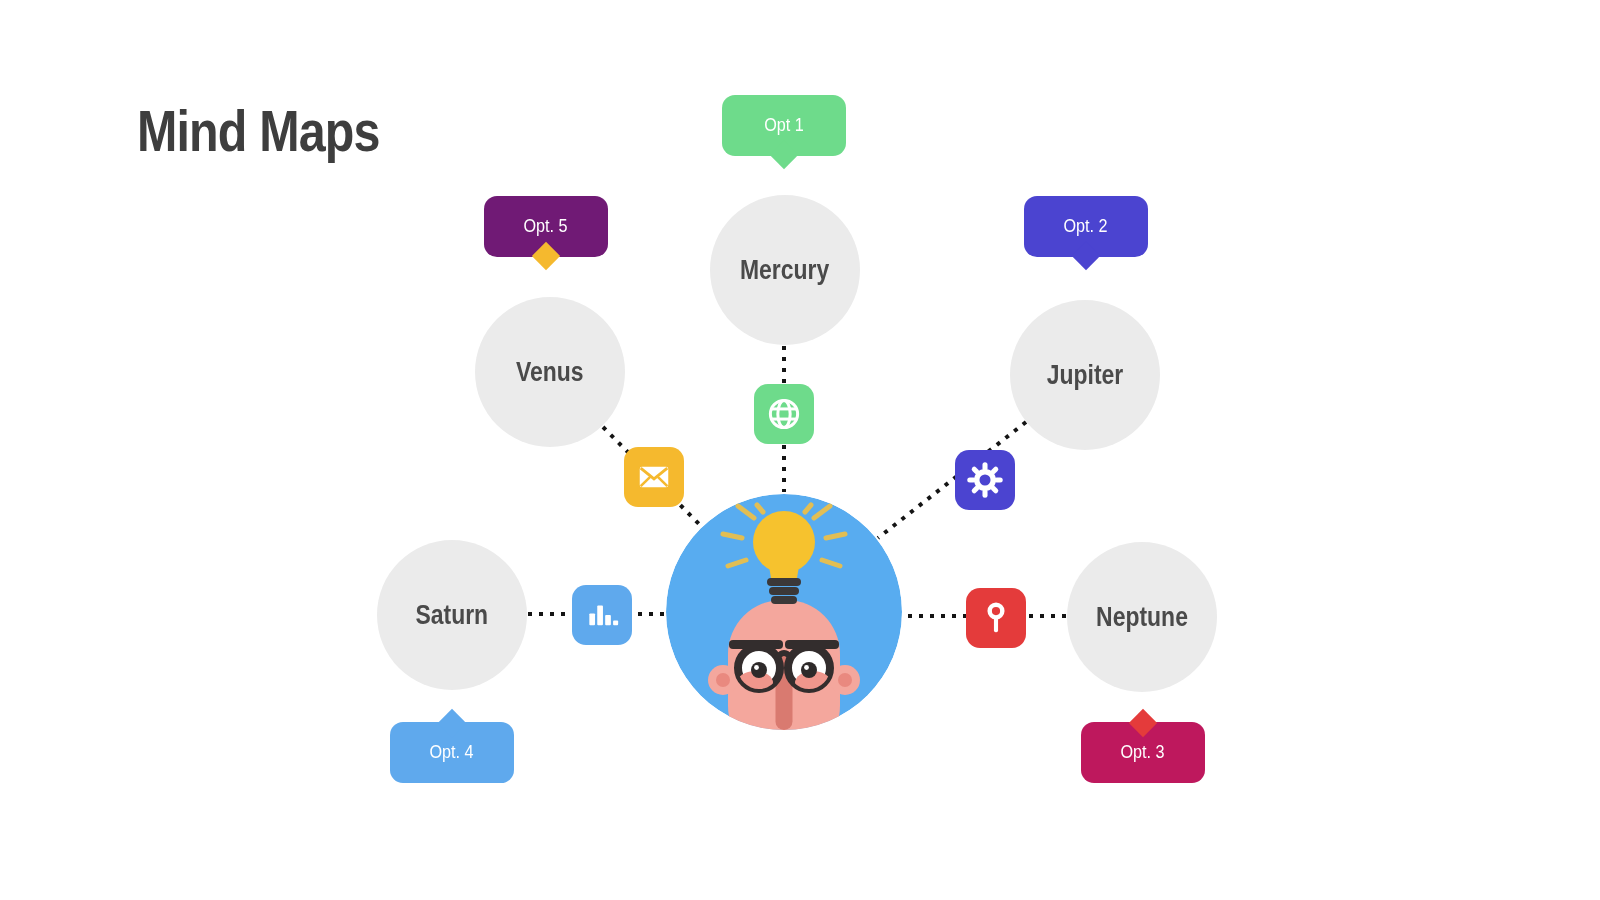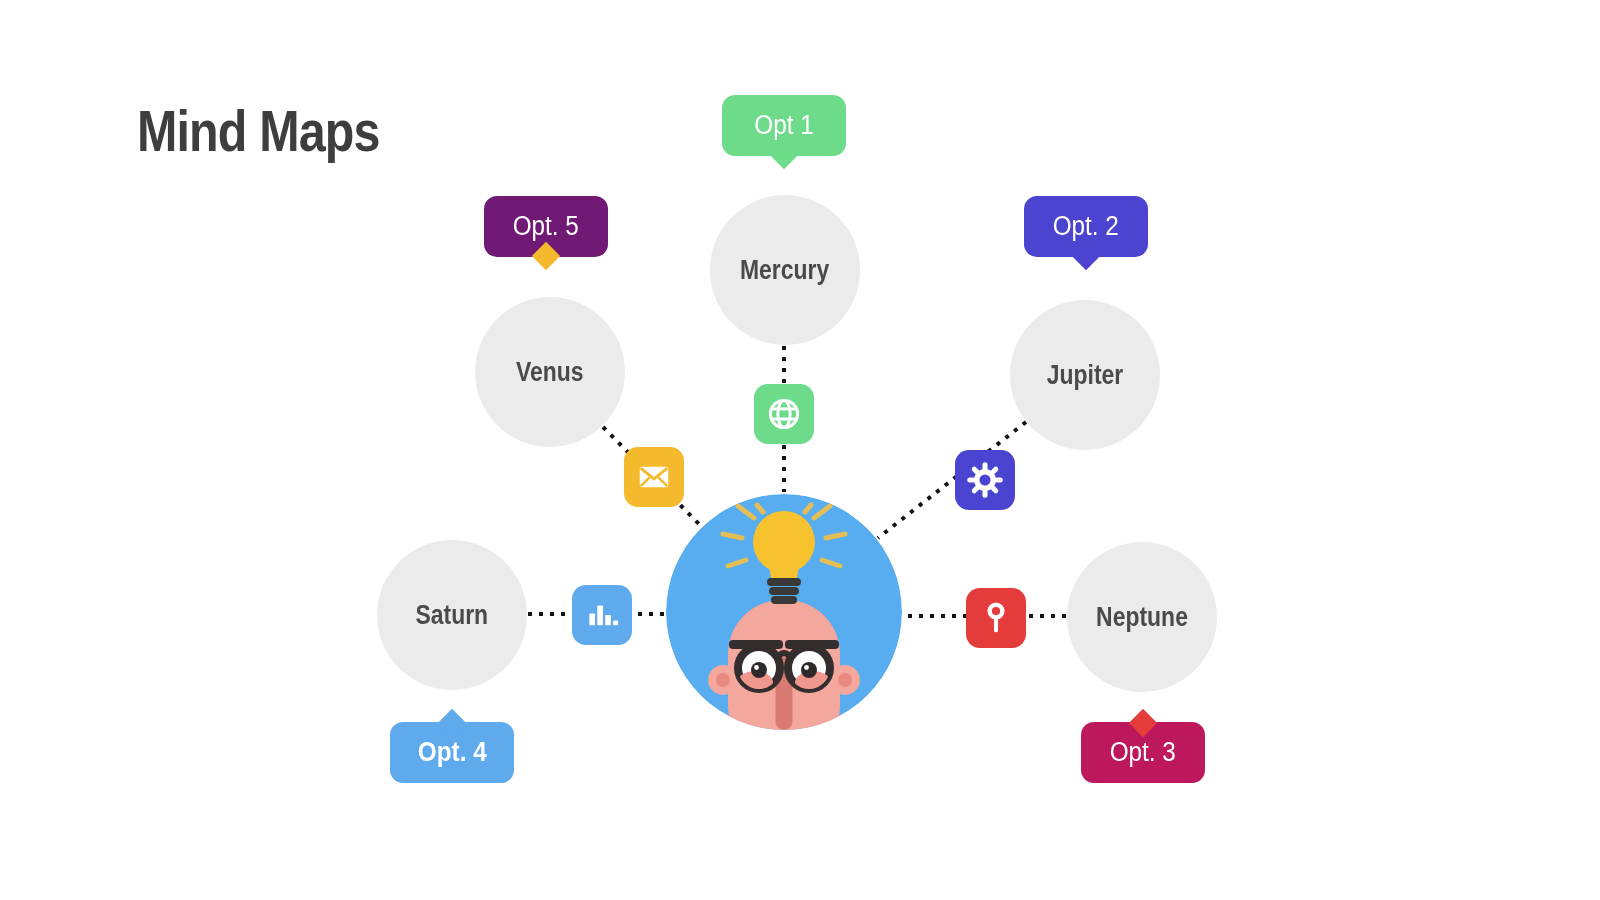--- a/index.html
+++ b/index.html
@@ -25,21 +25,21 @@
     display: flex; align-items: center; justify-content: center; font-weight: bold;
   }
   .planet-label {
     font-size: 27px; color: #4A4A4A;
     transform: scaleX(0.85); white-space: nowrap;
   }
   .bubble {
     position: absolute; width: 124px; height: 61px;
     border-radius: 13px;
     display: flex; align-items: center; justify-content: center;
-    color: #ffffff; font-size: 27px;
+    color: #ffffff; font-size: 18px;
   }
   .bubble .diamond {
     position: absolute; left: 52px; width: 20px; height: 20px;
     transform: rotate(45deg);
   }
   .bubble.point-down .diamond { bottom: -9px; }
   .bubble.point-up .diamond { top: -9px; }
   .bubble-label { position: relative; z-index: 1; transform: scaleX(0.9); white-space: nowrap; }
   .icon-tile {
     position: absolute; width: 60px; height: 60px;
@@ -88,21 +88,21 @@
     <span class="bubble-label">Opt 1</span>
   </div>
   <div class="bubble point-down" style="left: 484px; top: 196px; background-color: #701a75;">
     <span class="diamond" style="background-color: rgb(245, 185, 46);"></span>
     <span class="bubble-label">Opt. 5</span>
   </div>
   <div class="bubble point-down" style="left: 1024px; top: 196px; background-color: rgb(75, 68, 208);">
     <span class="diamond" style="background-color: rgb(75, 68, 208);"></span>
     <span class="bubble-label">Opt. 2</span>
   </div>
-  <div class="bubble point-up" style="left: 390px; top: 722px; background-color: rgb(95, 169, 237); font-weight: bold;">
+  <div class="bubble point-up" style="left: 390px; top: 722px; background-color: rgb(95, 169, 237);">
     <span class="diamond" style="background-color: rgb(95, 169, 237);"></span>
     <span class="bubble-label">Opt. 4</span>
   </div>
   <div class="bubble point-up" style="left: 1081px; top: 722px; background-color: #be185d;">
     <span class="diamond" style="background-color: rgb(228, 59, 59);"></span>
     <span class="bubble-label">Opt. 3</span>
   </div>
 
   <div class="icon-tile" style="left: 754px; top: 384px; background-color: rgb(110, 219, 139); color: rgb(110, 219, 139);">
     <svg viewBox="0 0 24 24">

